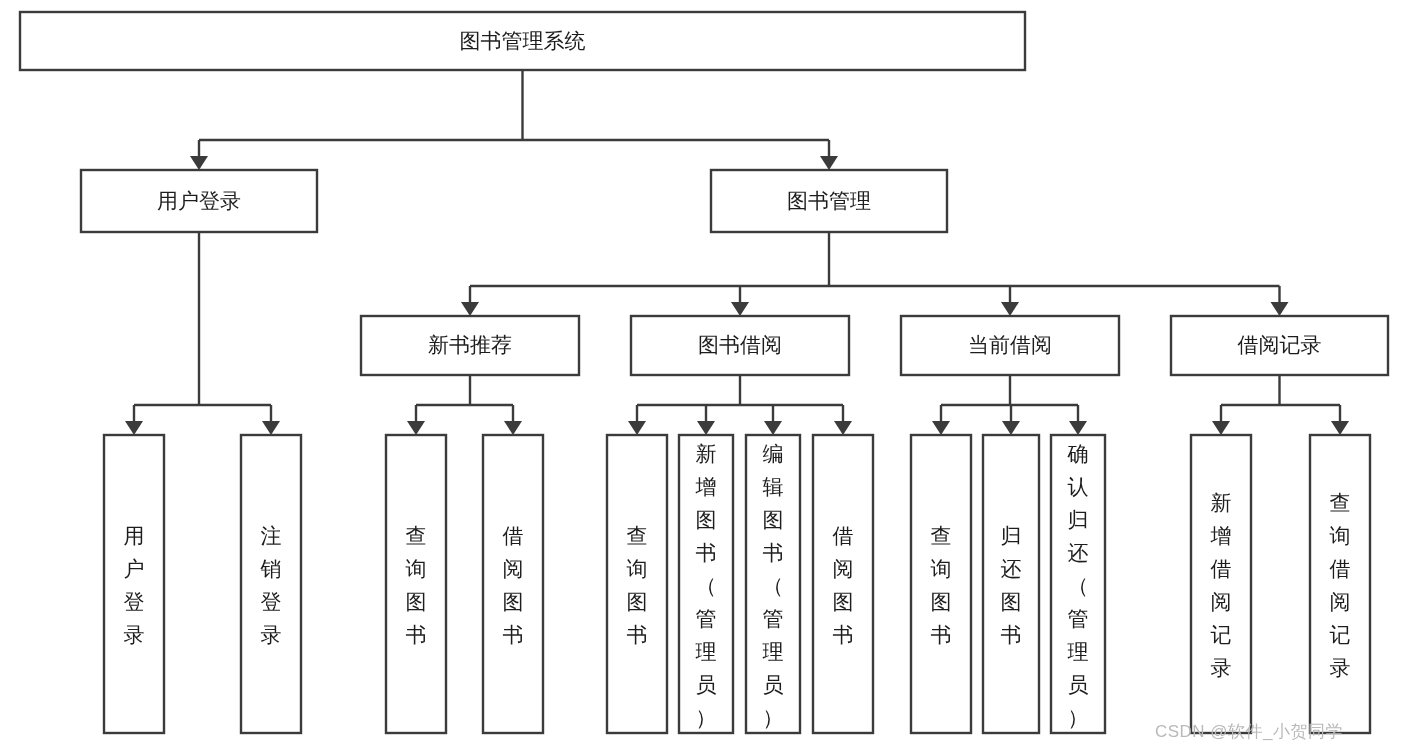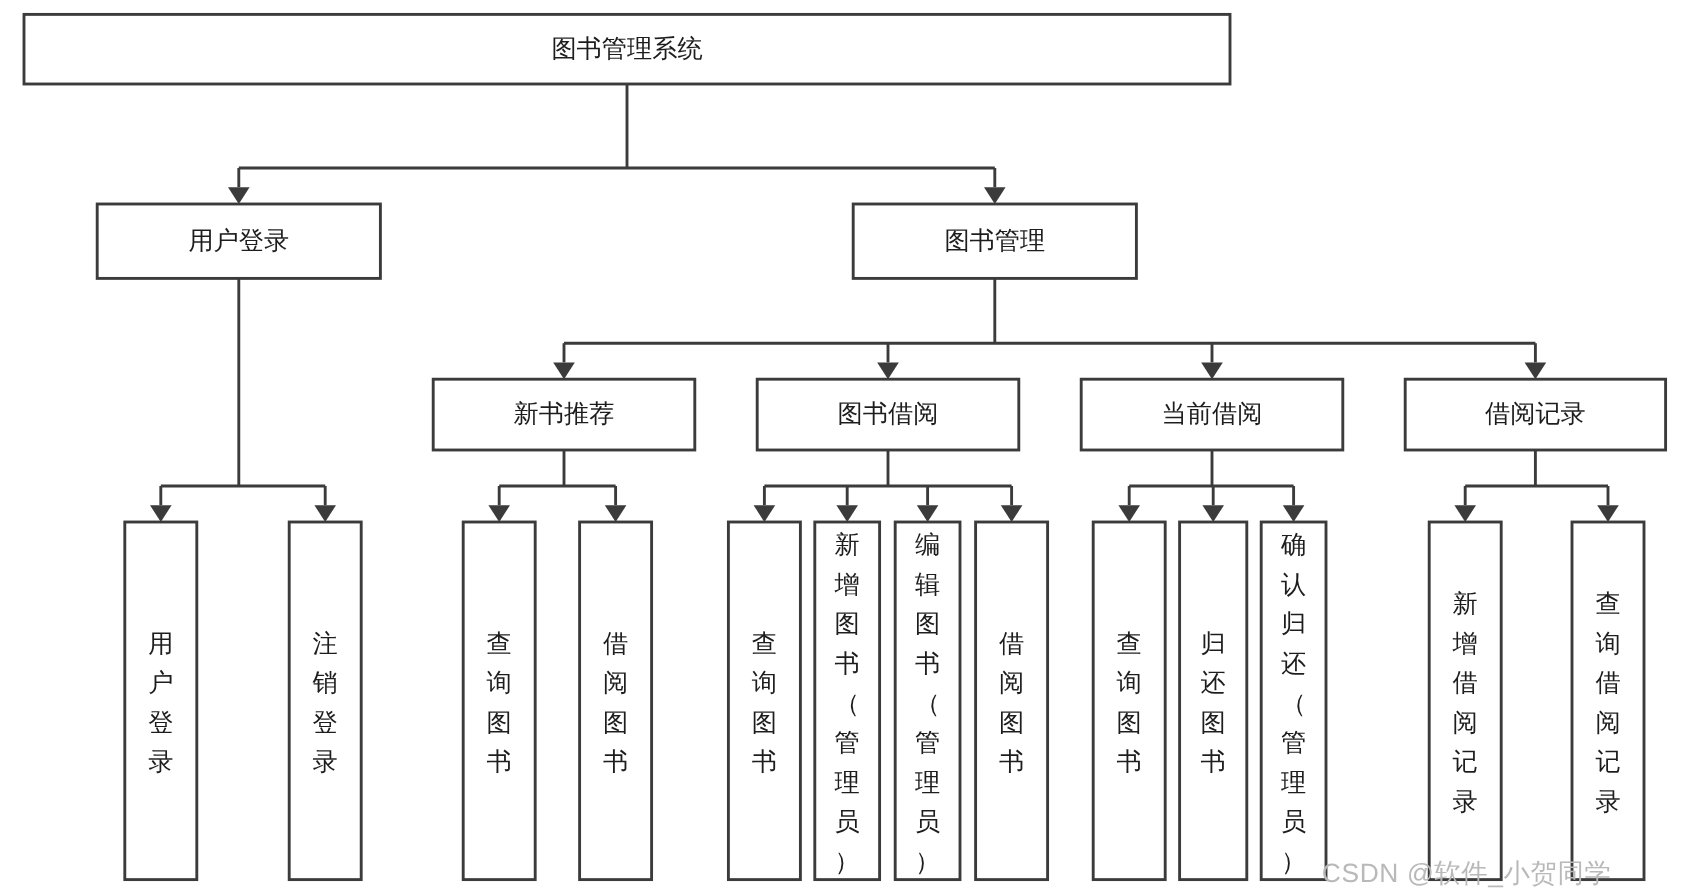--- a/index.html
+++ b/index.html
@@ -52,21 +52,21 @@
     font-family: "Liberation Sans", "DejaVu Sans", sans-serif;
     font-size: 21px;
     fill: #1d1d1d;
     text-anchor: middle;
   }
   .watermark {
     position: absolute;
     right: 12px;
     bottom: 4px;
     font-family: "Liberation Sans", "DejaVu Sans", sans-serif;
-    font-size: 22px;
+    font-size: 17px;
     color: #b9b9b9;
     white-space: nowrap;
     letter-spacing: 0.5px;
     text-align: right;
   }
 </style>
 </head>
 <body>
 
 <div id="diagram-root">

